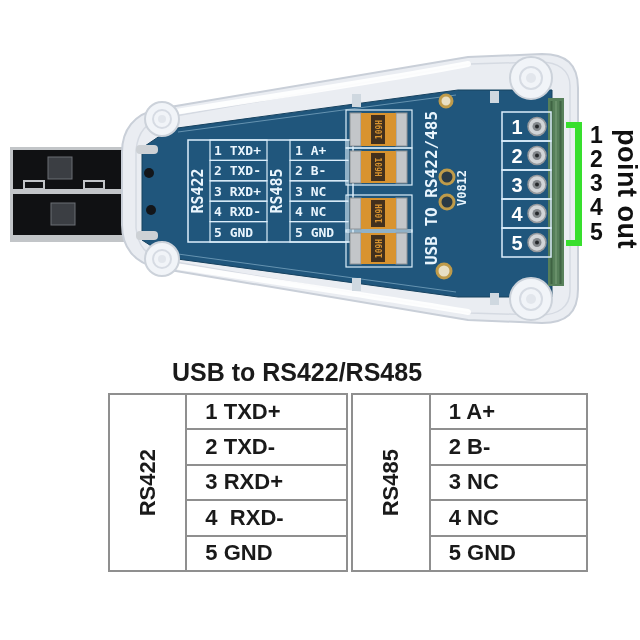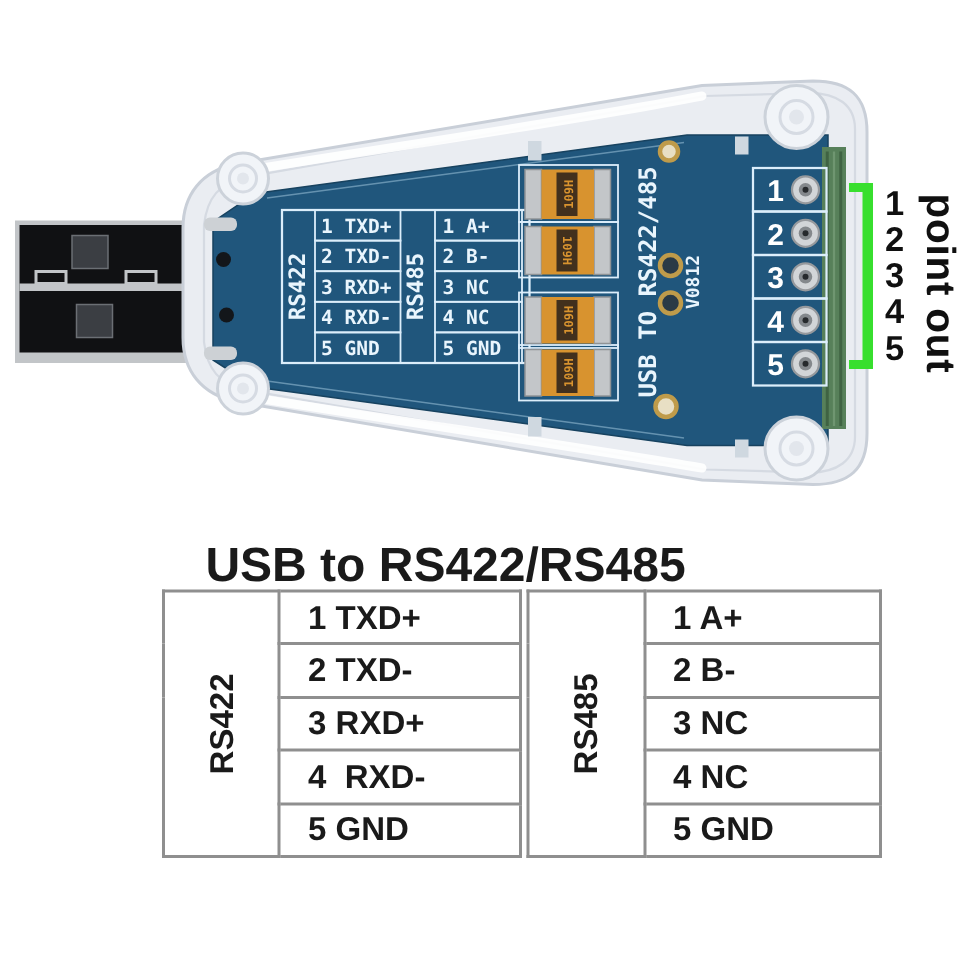--- a/index.html
+++ b/index.html
@@ -6,21 +6,21 @@
   #canvas{position:relative;width:640px;height:640px;background:#ffffff;overflow:hidden;
           font-family:"Liberation Sans",sans-serif;}
   #device-svg{position:absolute;left:0;top:0;}
   .silk-text{font-family:"DejaVu Sans Mono",monospace;font-weight:bold;fill:#e9f5fd;}
   .board-mark{font-family:"DejaVu Sans Mono",monospace;font-weight:bold;fill:#e9f5fd;}
   .pin-num{font-family:"Liberation Sans",sans-serif;font-weight:bold;fill:#ffffff;}
   .callout-num{font-family:"Liberation Sans",sans-serif;font-weight:bold;fill:#101010;}
   .fuse-text{font-family:"DejaVu Sans Mono",monospace;font-weight:bold;fill:#d8932f;}
 
   #table-title{position:absolute;left:0;top:358px;width:594px;text-align:center;
-               font-size:32px;font-weight:bold;color:#1a1a1a;letter-spacing:0px;}
+               font-size:25px;font-weight:bold;color:#1a1a1a;letter-spacing:0px;}
   #pinout-tables{position:absolute;left:108px;top:393px;display:flex;gap:3px;}
   table.pinout{border-collapse:collapse;height:179px;background:#ffffff;}
   table.pinout td{border:2px solid #8f8f8f;font-size:22px;font-weight:bold;color:#1a1a1a;
                   vertical-align:middle;white-space:pre;}
   td.grp-label{width:44px;text-align:center;}
   td.pin-cell{padding-left:18px;}
   #tbl-rs422 td.pin-cell{width:140px;}
   #tbl-rs485 td.pin-cell{width:136px;}
   .vert-label{writing-mode:vertical-rl;transform:rotate(180deg);margin:0 auto;
               font-size:22px;font-weight:bold;color:#1a1a1a;line-height:1;}

